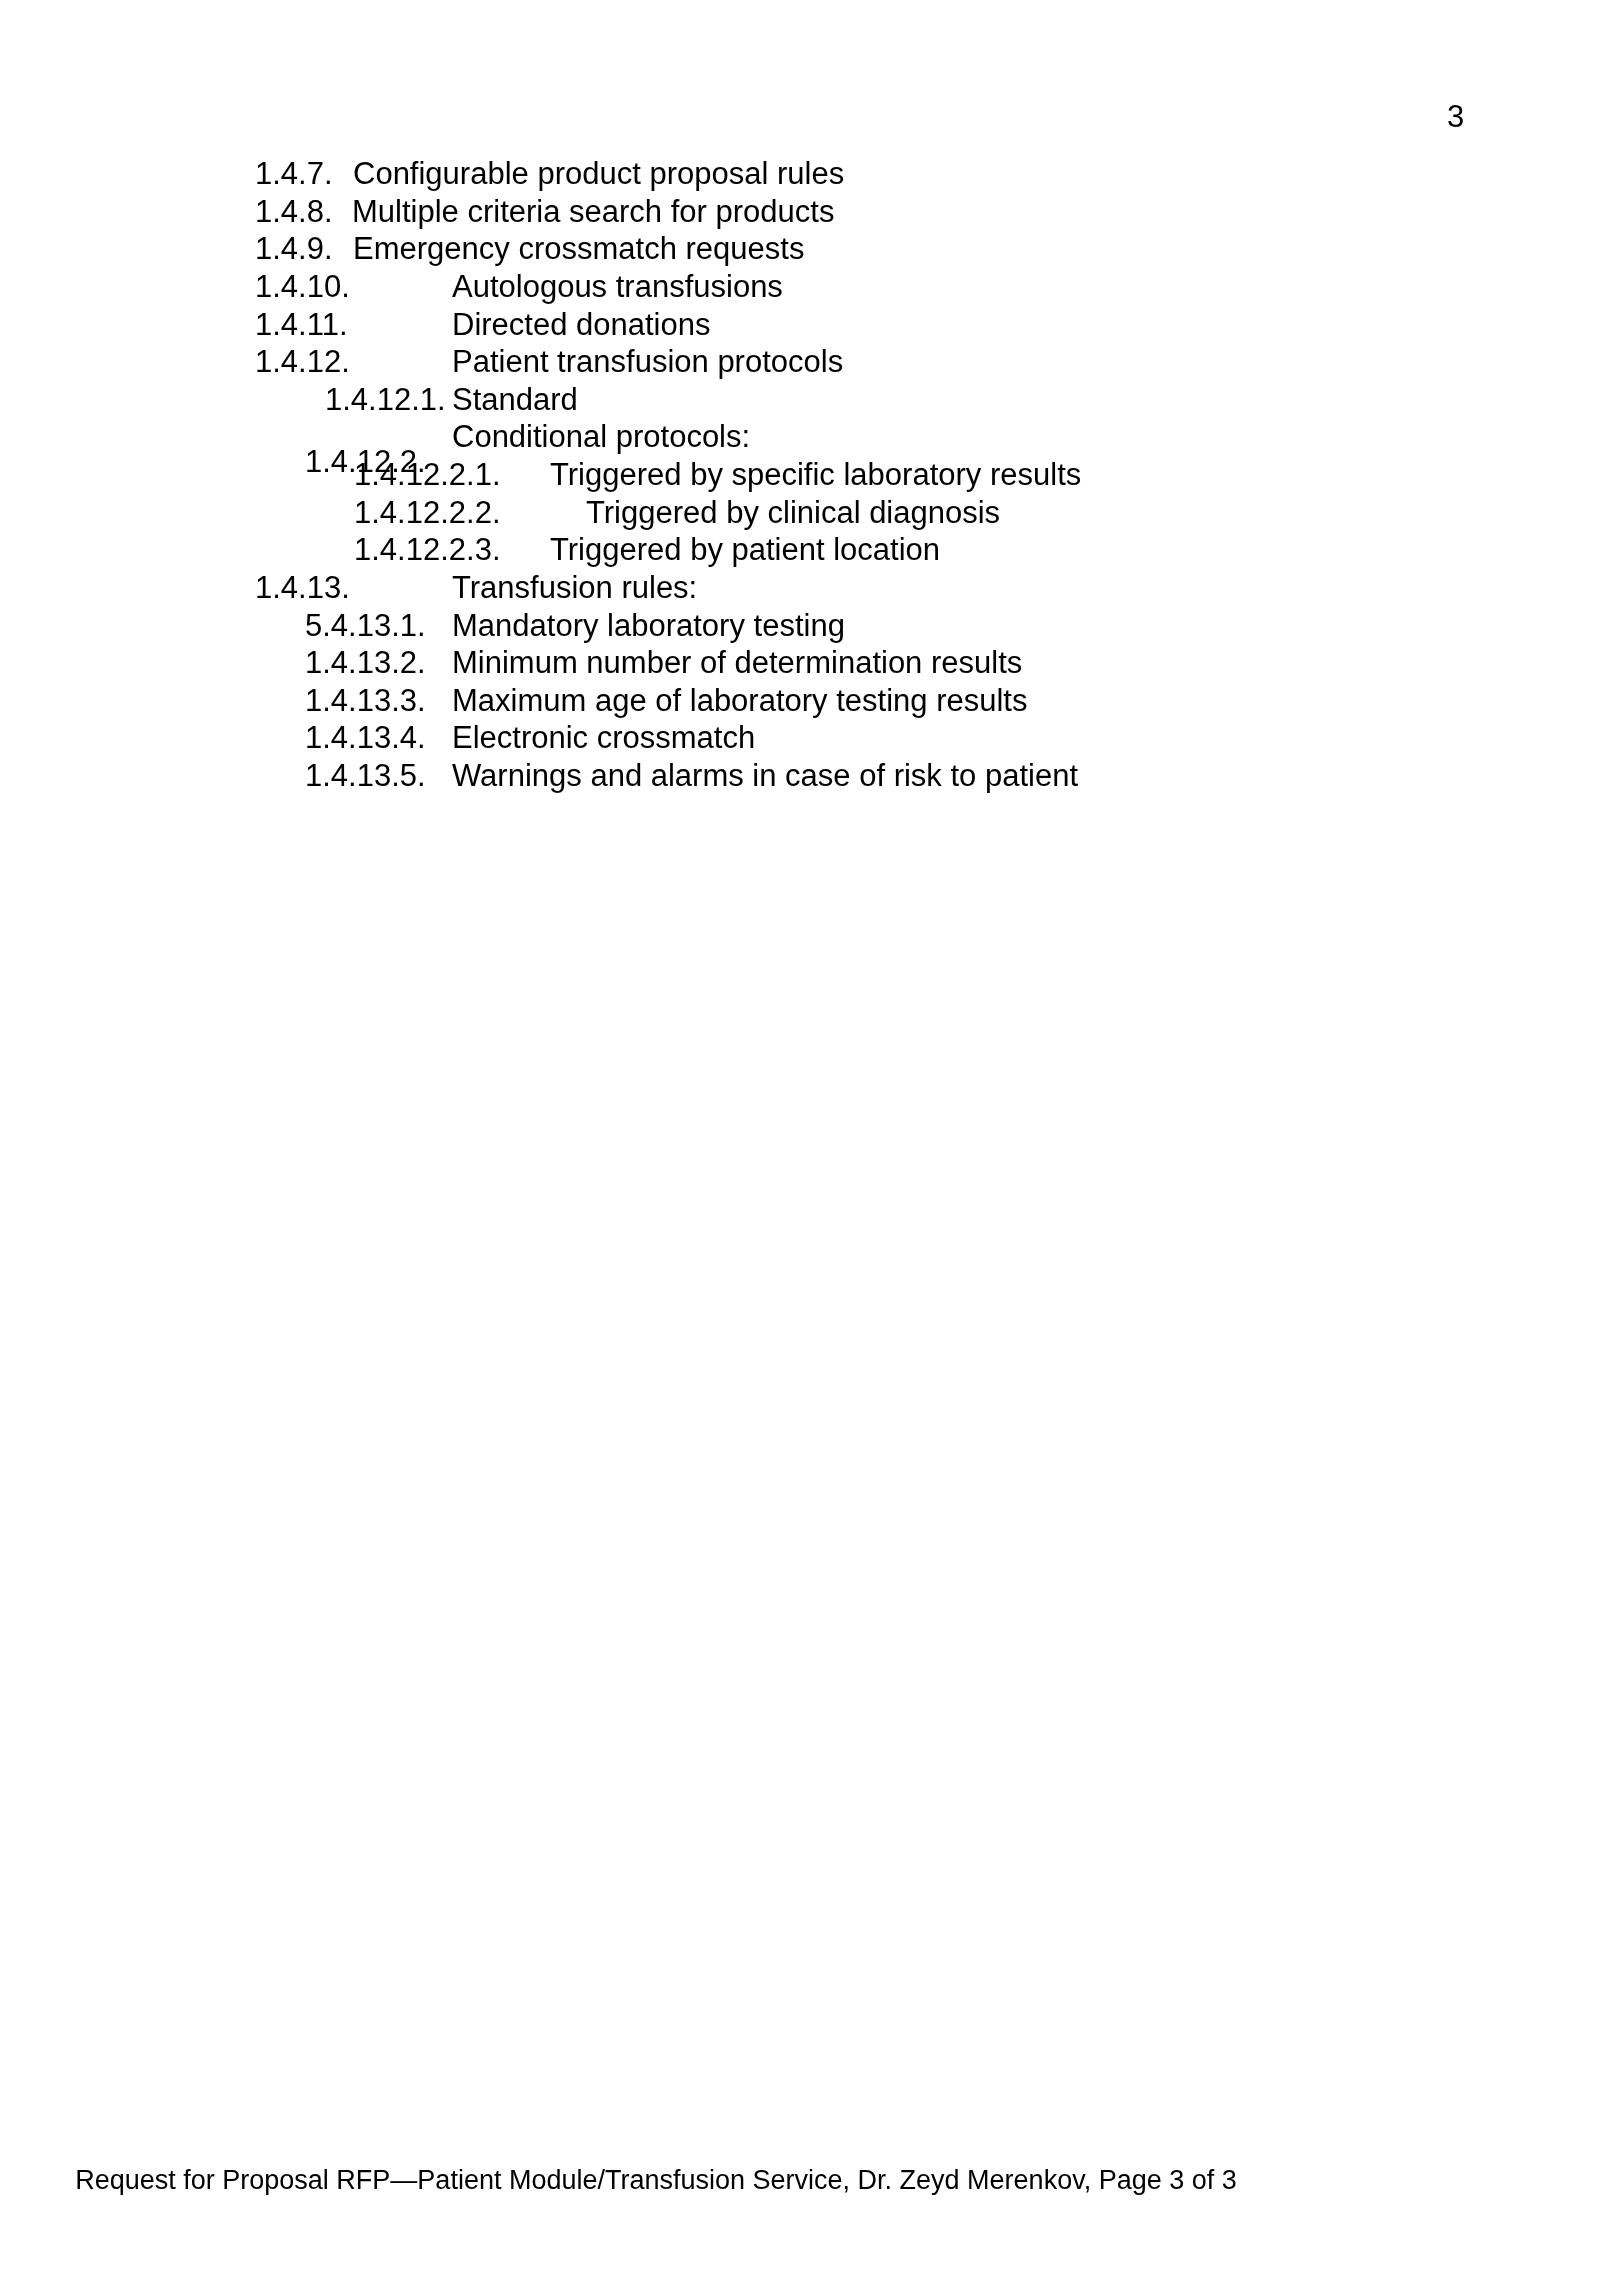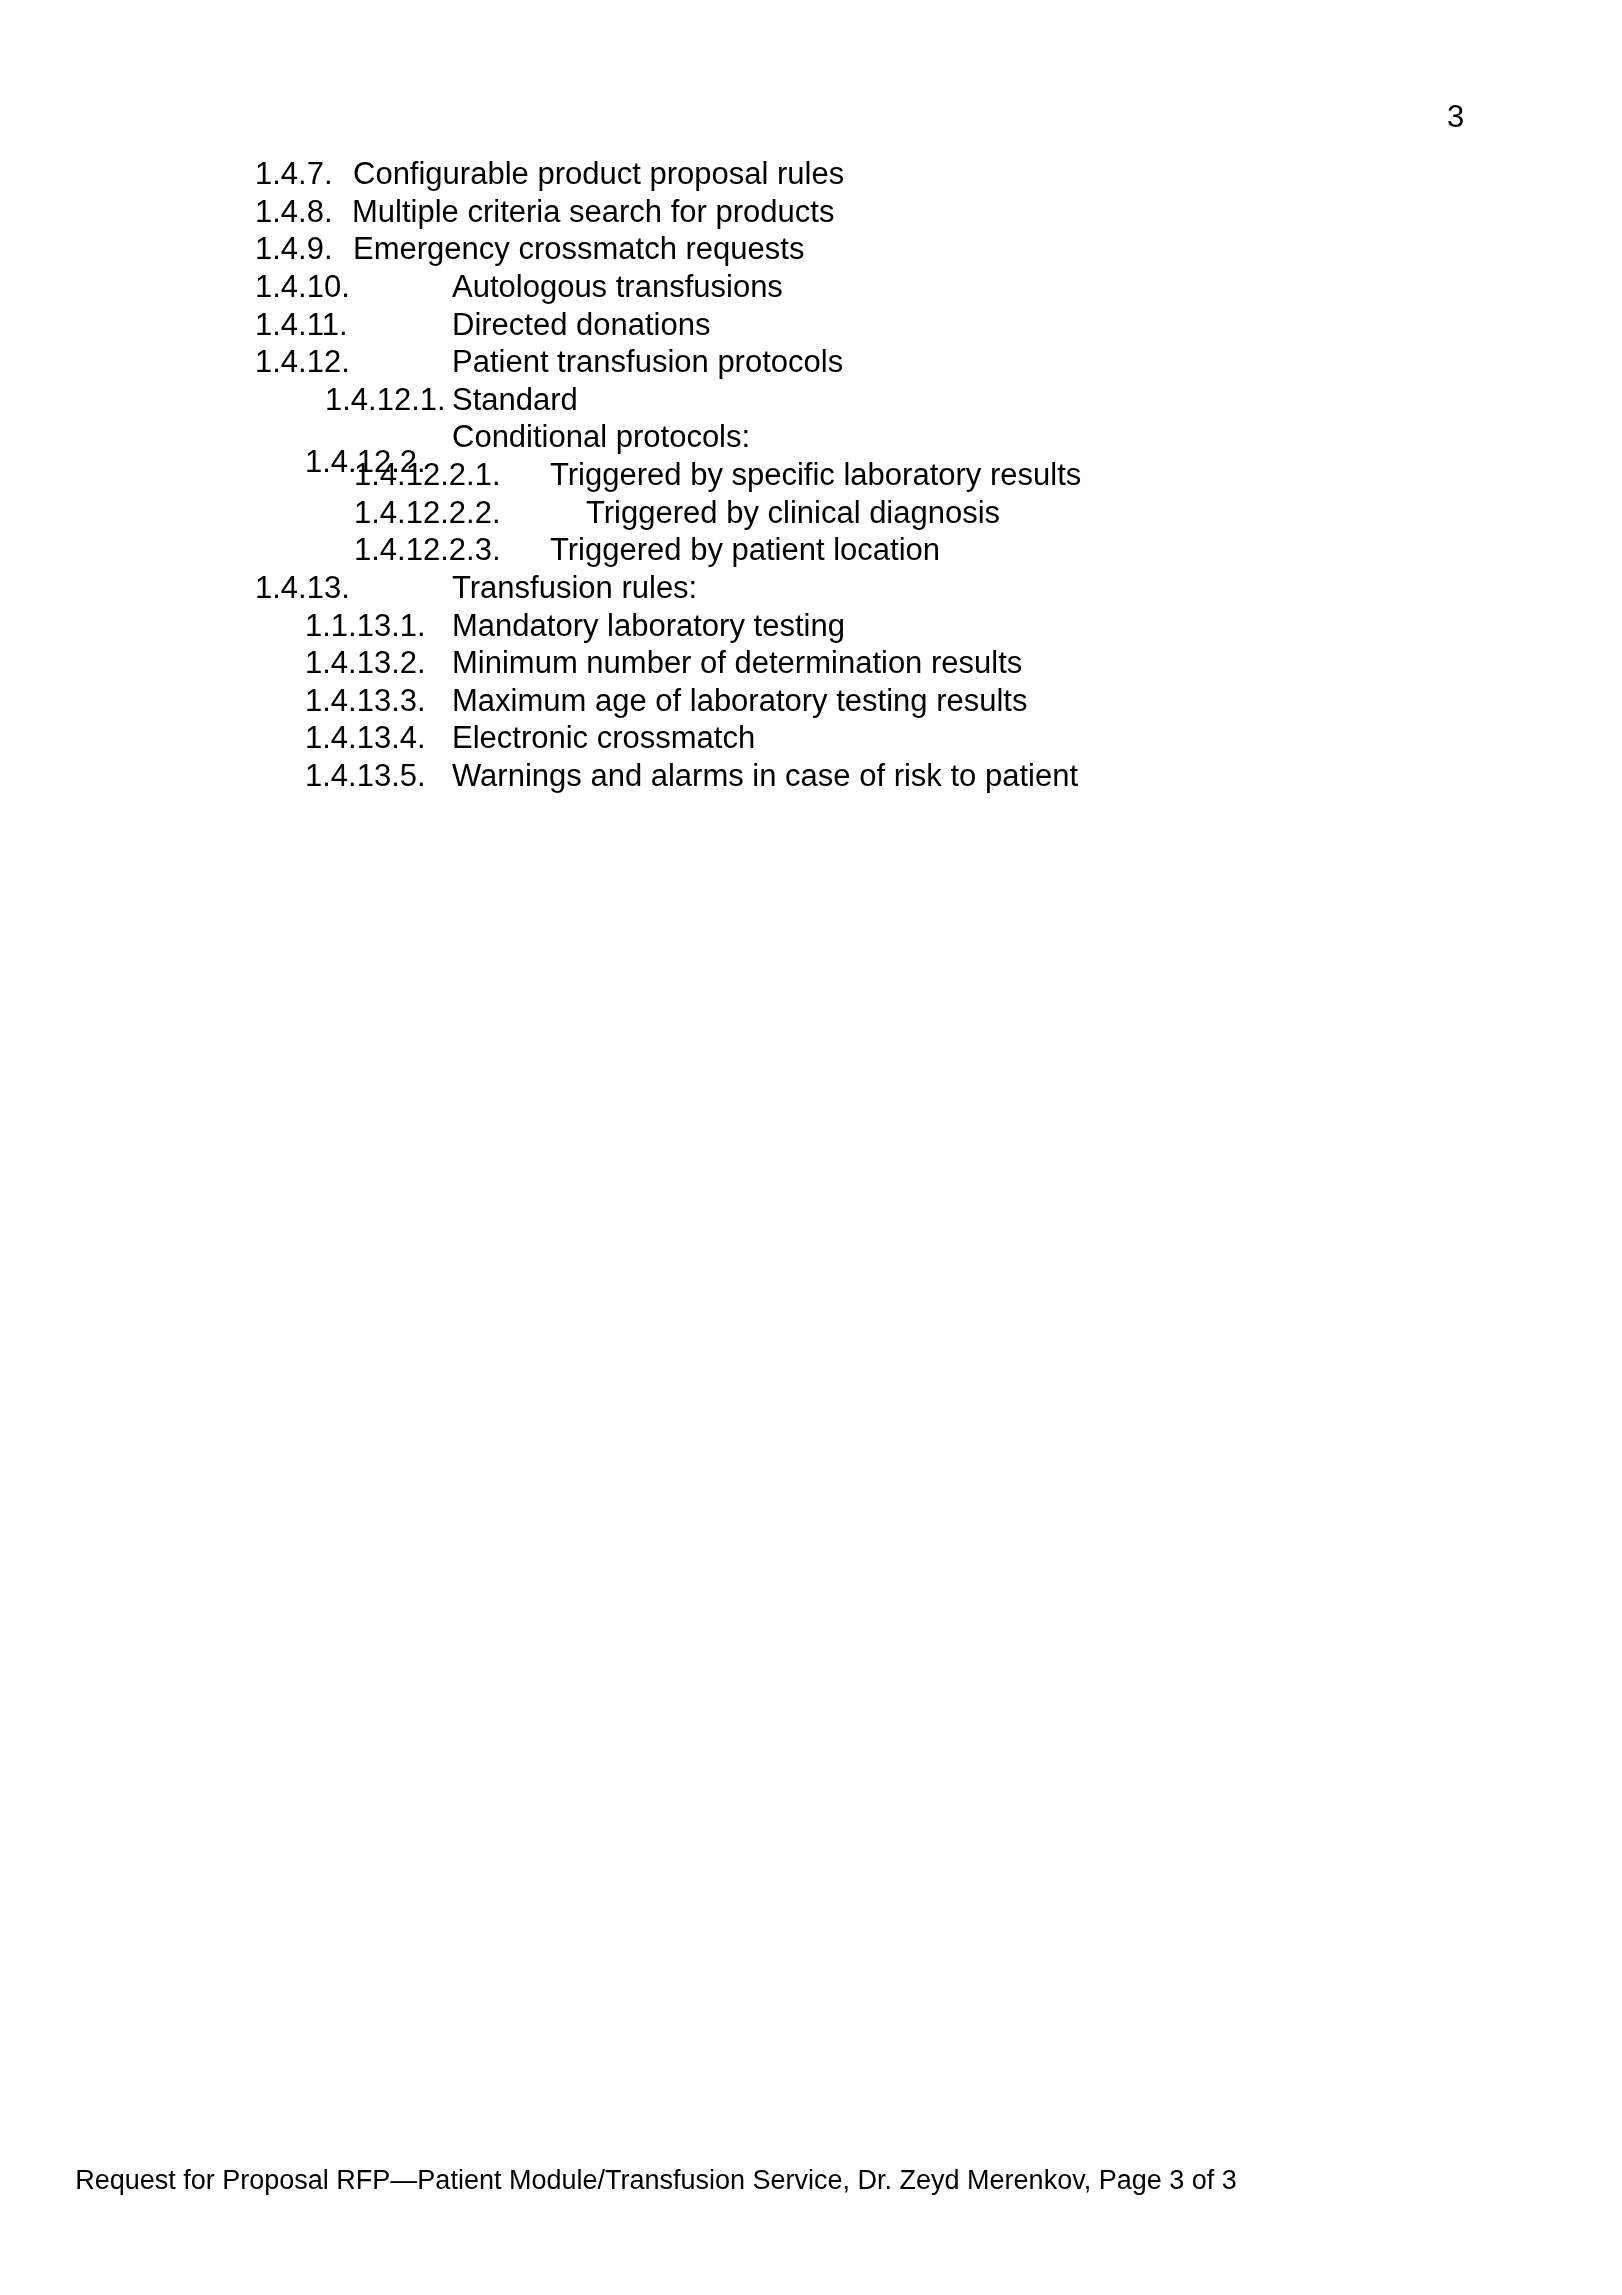--- a/index.html
+++ b/index.html
@@ -61,21 +61,21 @@
   </div>
   <div class="item" style="top:376px;">
     <span class="num" style="left:354px;">1.4.12.2.3.</span>
     <span class="txt" style="left:550px;">Triggered by patient location</span>
   </div>
   <div class="item" style="top:414px;">
     <span class="num" style="left:255px;">1.4.13.</span>
     <span class="txt" style="left:452px;">Transfusion rules:</span>
   </div>
   <div class="item" style="top:452px;">
-    <span class="num" style="left:305px;">1.1.13.1.</span>
+    <span class="num" style="left:305px;">5.4.13.1.</span>
     <span class="txt" style="left:452px;">Mandatory laboratory testing</span>
   </div>
   <div class="item" style="top:489px;">
     <span class="num" style="left:305px;">1.4.13.2.</span>
     <span class="txt" style="left:452px;">Minimum number of determination results</span>
   </div>
   <div class="item" style="top:527px;">
     <span class="num" style="left:305px;">1.4.13.3.</span>
     <span class="txt" style="left:452px;text-align:center;">Maximum age of laboratory testing results</span>
   </div>

